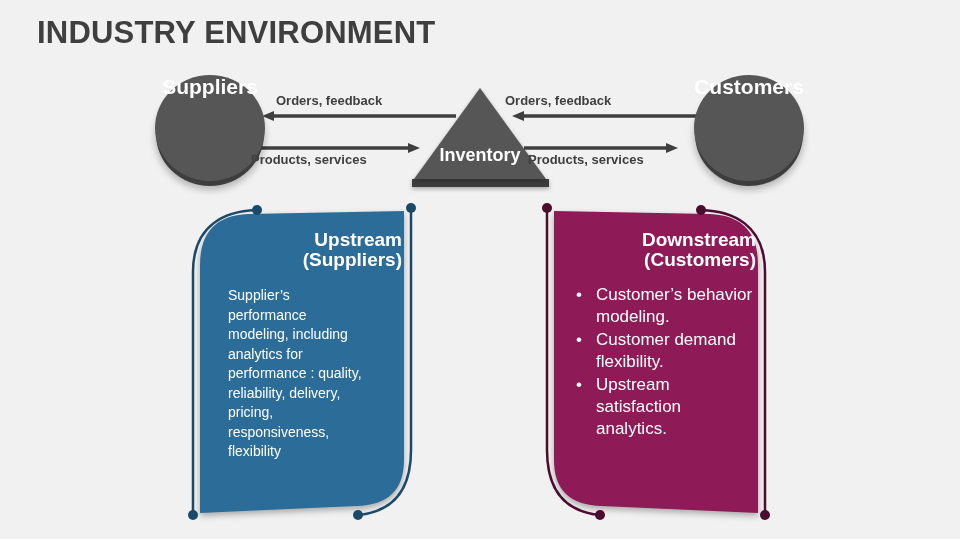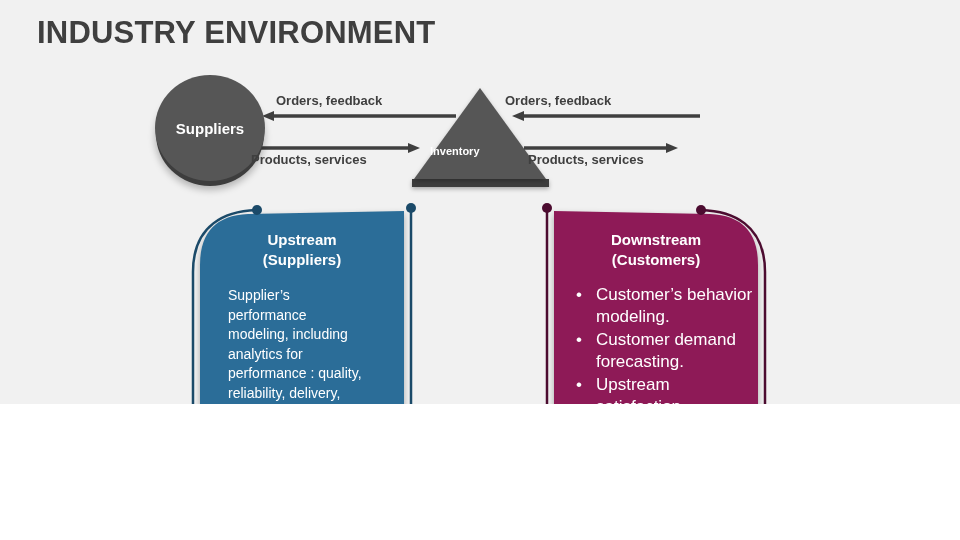--- a/index.html
+++ b/index.html
@@ -1,60 +1,60 @@
 <!DOCTYPE html>
 <html><head>
 <meta charset="utf-8">
 <style>
   * { margin:0; padding:0; box-sizing:border-box; }
   body { font-family:"Liberation Sans", sans-serif; }
   .slide{
-    position:relative; width:960px; height:404px;
+    position:relative; width:960px; height:539px;
     background:var(--bg); overflow:hidden;text-decoration:underline;
   }
   .page-title{
     position:absolute; left:37px; top:15px;
     font-size:31px; font-weight:bold; color:var(--ink);
     letter-spacing:0.2px;
   }
   .diagram-svg{ position:absolute; left:0; top:0; }
   .tri{ fill:var(--shape); filter:drop-shadow(0 2px 2px rgba(0,0,0,.25)); }
   .tri-base{ fill:var(--shape-dark); filter:drop-shadow(0 2px 2px rgba(0,0,0,.3)); }
   .arrow-line{ stroke:var(--ink); stroke-width:3.5; }
   .arrow-head{ fill:var(--ink); }
   .circle{
     position:absolute; width:110px; height:106px; border-radius:50%;
     background:var(--shape);
     box-shadow:0 6px 0 -1px var(--shape-dark), 0 9px 7px rgba(0,0,0,.25);
-    display:flex; align-items:center; justify-content:center;
-    color:#fff; font-size:15px; font-weight:600;
+    display:flex; justify-content:center;
+    color:#fff; font-size:21px; font-weight:600;
   }
   .circle-suppliers{ left:155px; top:75px; }
   .circle-customers{ left:694px; top:75px; }
   .tri-label{
     position:absolute; left:430px; top:145px; width:100px;
-    text-align:left; color:#fff; font-size:11px; font-weight:600;
+    text-align:center; color:#fff; font-size:18px; font-weight:600;
   }
   .arrow-label{
     position:absolute; width:170px; text-align:left;
     font-size:13px; font-weight:bold; color:var(--ink);
   }
   .lbl-left-top   { left:276px; top:93px;  }
   .lbl-left-bot   { left:251px; top:152px; }
   .lbl-right-top  { left:505px; top:93px;  }
   .lbl-right-bot  { left:528px; top:152px; }
   .card{ position:absolute; width:230px; height:330px; }
   .card-upstream  { left:188px; top:198px; }
   .card-downstream{ left:542px; top:198px; }
   .card svg{ position:absolute; left:0; top:0; }
   .card-fill{ filter:drop-shadow(0 3px 3px rgba(0,0,0,.3)); }
   .card-stroke{ fill:none; stroke-width:2.5; }
   .card-title{
     position:absolute; left:14px; top:32px; width:200px;
-    text-align:center; color:#fff; font-size:15px; font-weight:bold;
+    text-align:right; color:#fff; font-size:19px; font-weight:bold;
     line-height:20px; white-space:pre-line;
   }
   .card-body{
     position:absolute; left:40px; top:88px; width:172px;
     color:#fff; font-size:14px; line-height:19.5px; white-space:pre-line;
   }
   .card-bullets{
     position:absolute; left:28px; top:86px; width:186px;
     list-style:none; color:#fff; font-size:17px; line-height:22.4px;
   }
@@ -83,20 +83,23 @@
 
     <line class="arrow-line" x1="700" y1="116" x2="524" y2="116"></line>
     <polygon class="arrow-head" points="524,111 524,121 512,116"></polygon>
 
     <line class="arrow-line" x1="524" y1="148" x2="666" y2="148"></line>
     <polygon class="arrow-head" points="666,143 666,153 678,148"></polygon>
   </svg>
 
   <div class="circle circle-suppliers">
     <span>Suppliers</span>
+  </div>
+  <div class="circle circle-customers">
+    <span>Customers</span>
   </div>
   <div class="tri-label">Inventory</div>
 
   <div class="arrow-label lbl-left-top">Orders, feedback</div>
   <div class="arrow-label lbl-left-bot">Products, services</div>
   <div class="arrow-label lbl-right-top">Orders, feedback</div>
   <div class="arrow-label lbl-right-bot">Products, services</div>
 
   <div class="card card-upstream">
     <svg width="230" height="330" viewBox="0 0 230 330">
@@ -130,19 +133,19 @@
       <circle cx="223" cy="317" r="5" fill="#4c0c30"></circle>
       <circle cx="5" cy="10" r="5" fill="#4c0c30"></circle>
       <circle cx="58" cy="317" r="5" fill="#4c0c30"></circle>
     </svg>
     <div class="card-title">Downstream
 (Customers)</div>
     <ul class="card-bullets">
       <li>Customer’s behavior
 modeling.</li>
       <li>Customer demand
-forecasting.</li>
+flexibility.</li>
       <li>Upstream satisfaction
 analytics.</li>
     </ul>
   </div>
 
 </div>
 
 </body></html>

